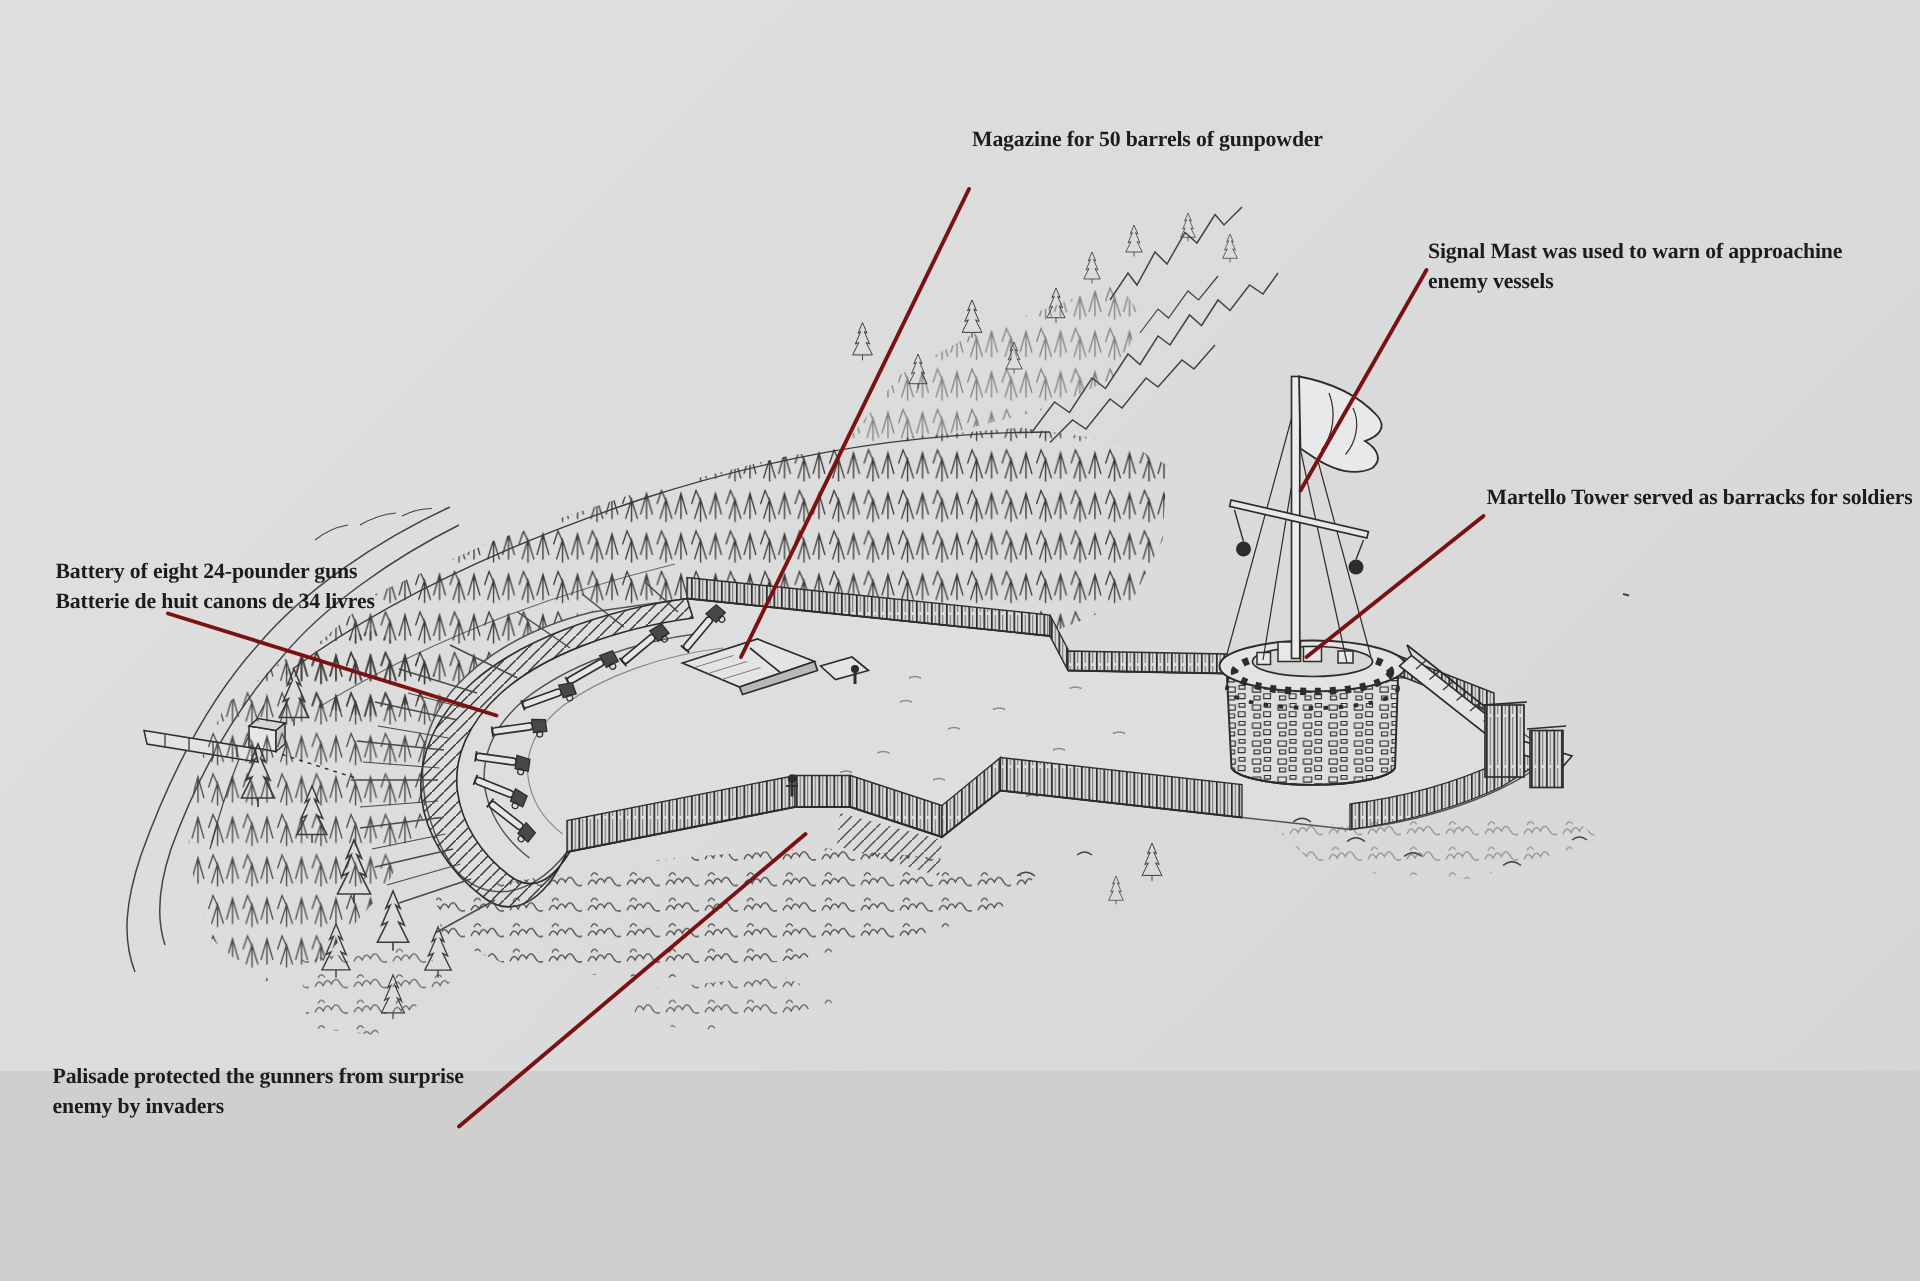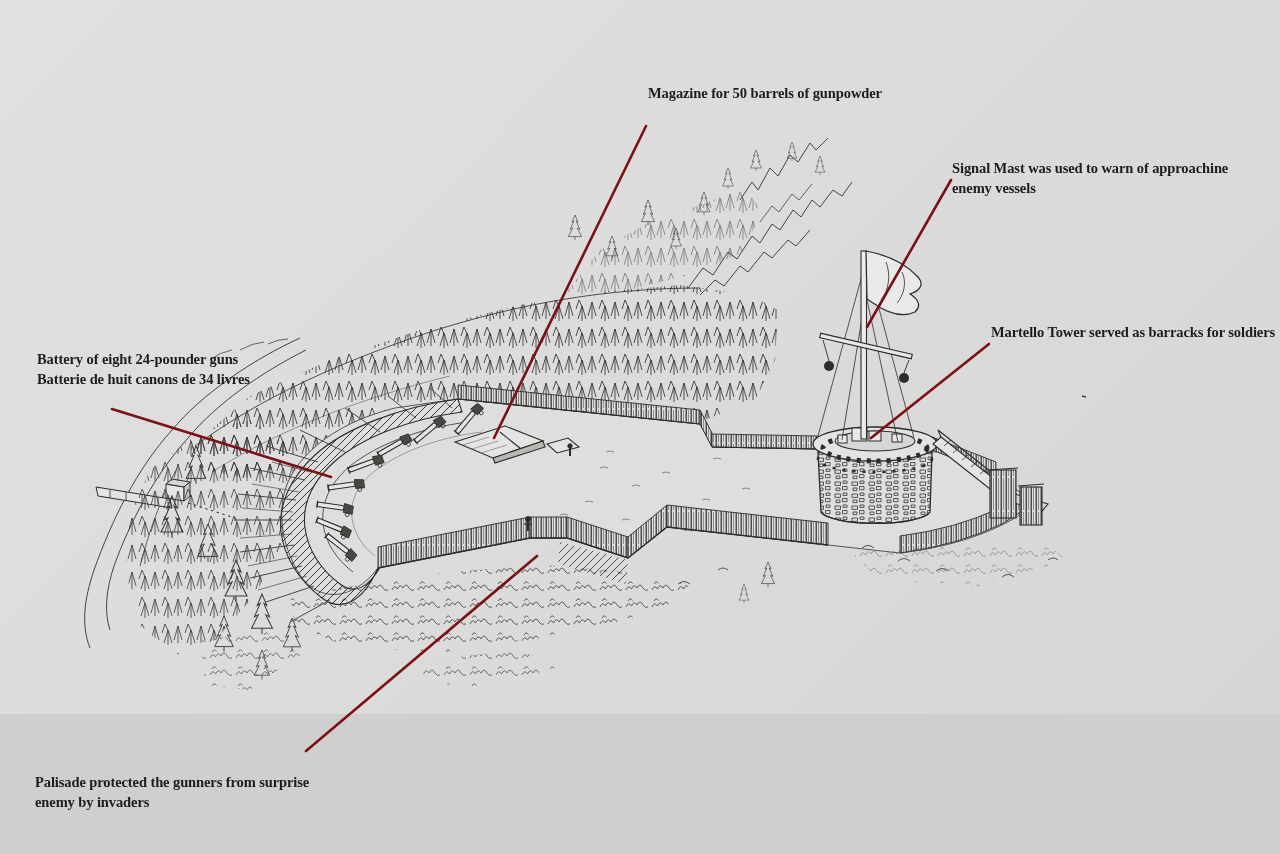--- a/index.html
+++ b/index.html
@@ -236,23 +236,23 @@
 
 <div class="label" style="left:952px;top:158px">
   <span>Signal Mast was used to warn of approachine</span>
   <span>enemy vessels</span>
 </div>
 
 <div class="label" style="left:991px;top:322px">
   <span>Martello Tower served as barracks for soldiers</span>
 </div>
 
-<div class="label" style="left:37px;top:349px">
+<div class="label" style="left:37px;top:371px">
   <span>Battery of eight 24-pounder guns</span>
   <span>Batterie de huit canons de 34 livres</span>
 </div>
 
-<div class="label" style="left:35px;top:772px">
+<div class="label" style="left:35px;top:708px">
   <span>Palisade protected the gunners from surprise</span>
   <span>enemy by invaders</span>
 </div>
 
 </div>
 
 </body></html>

